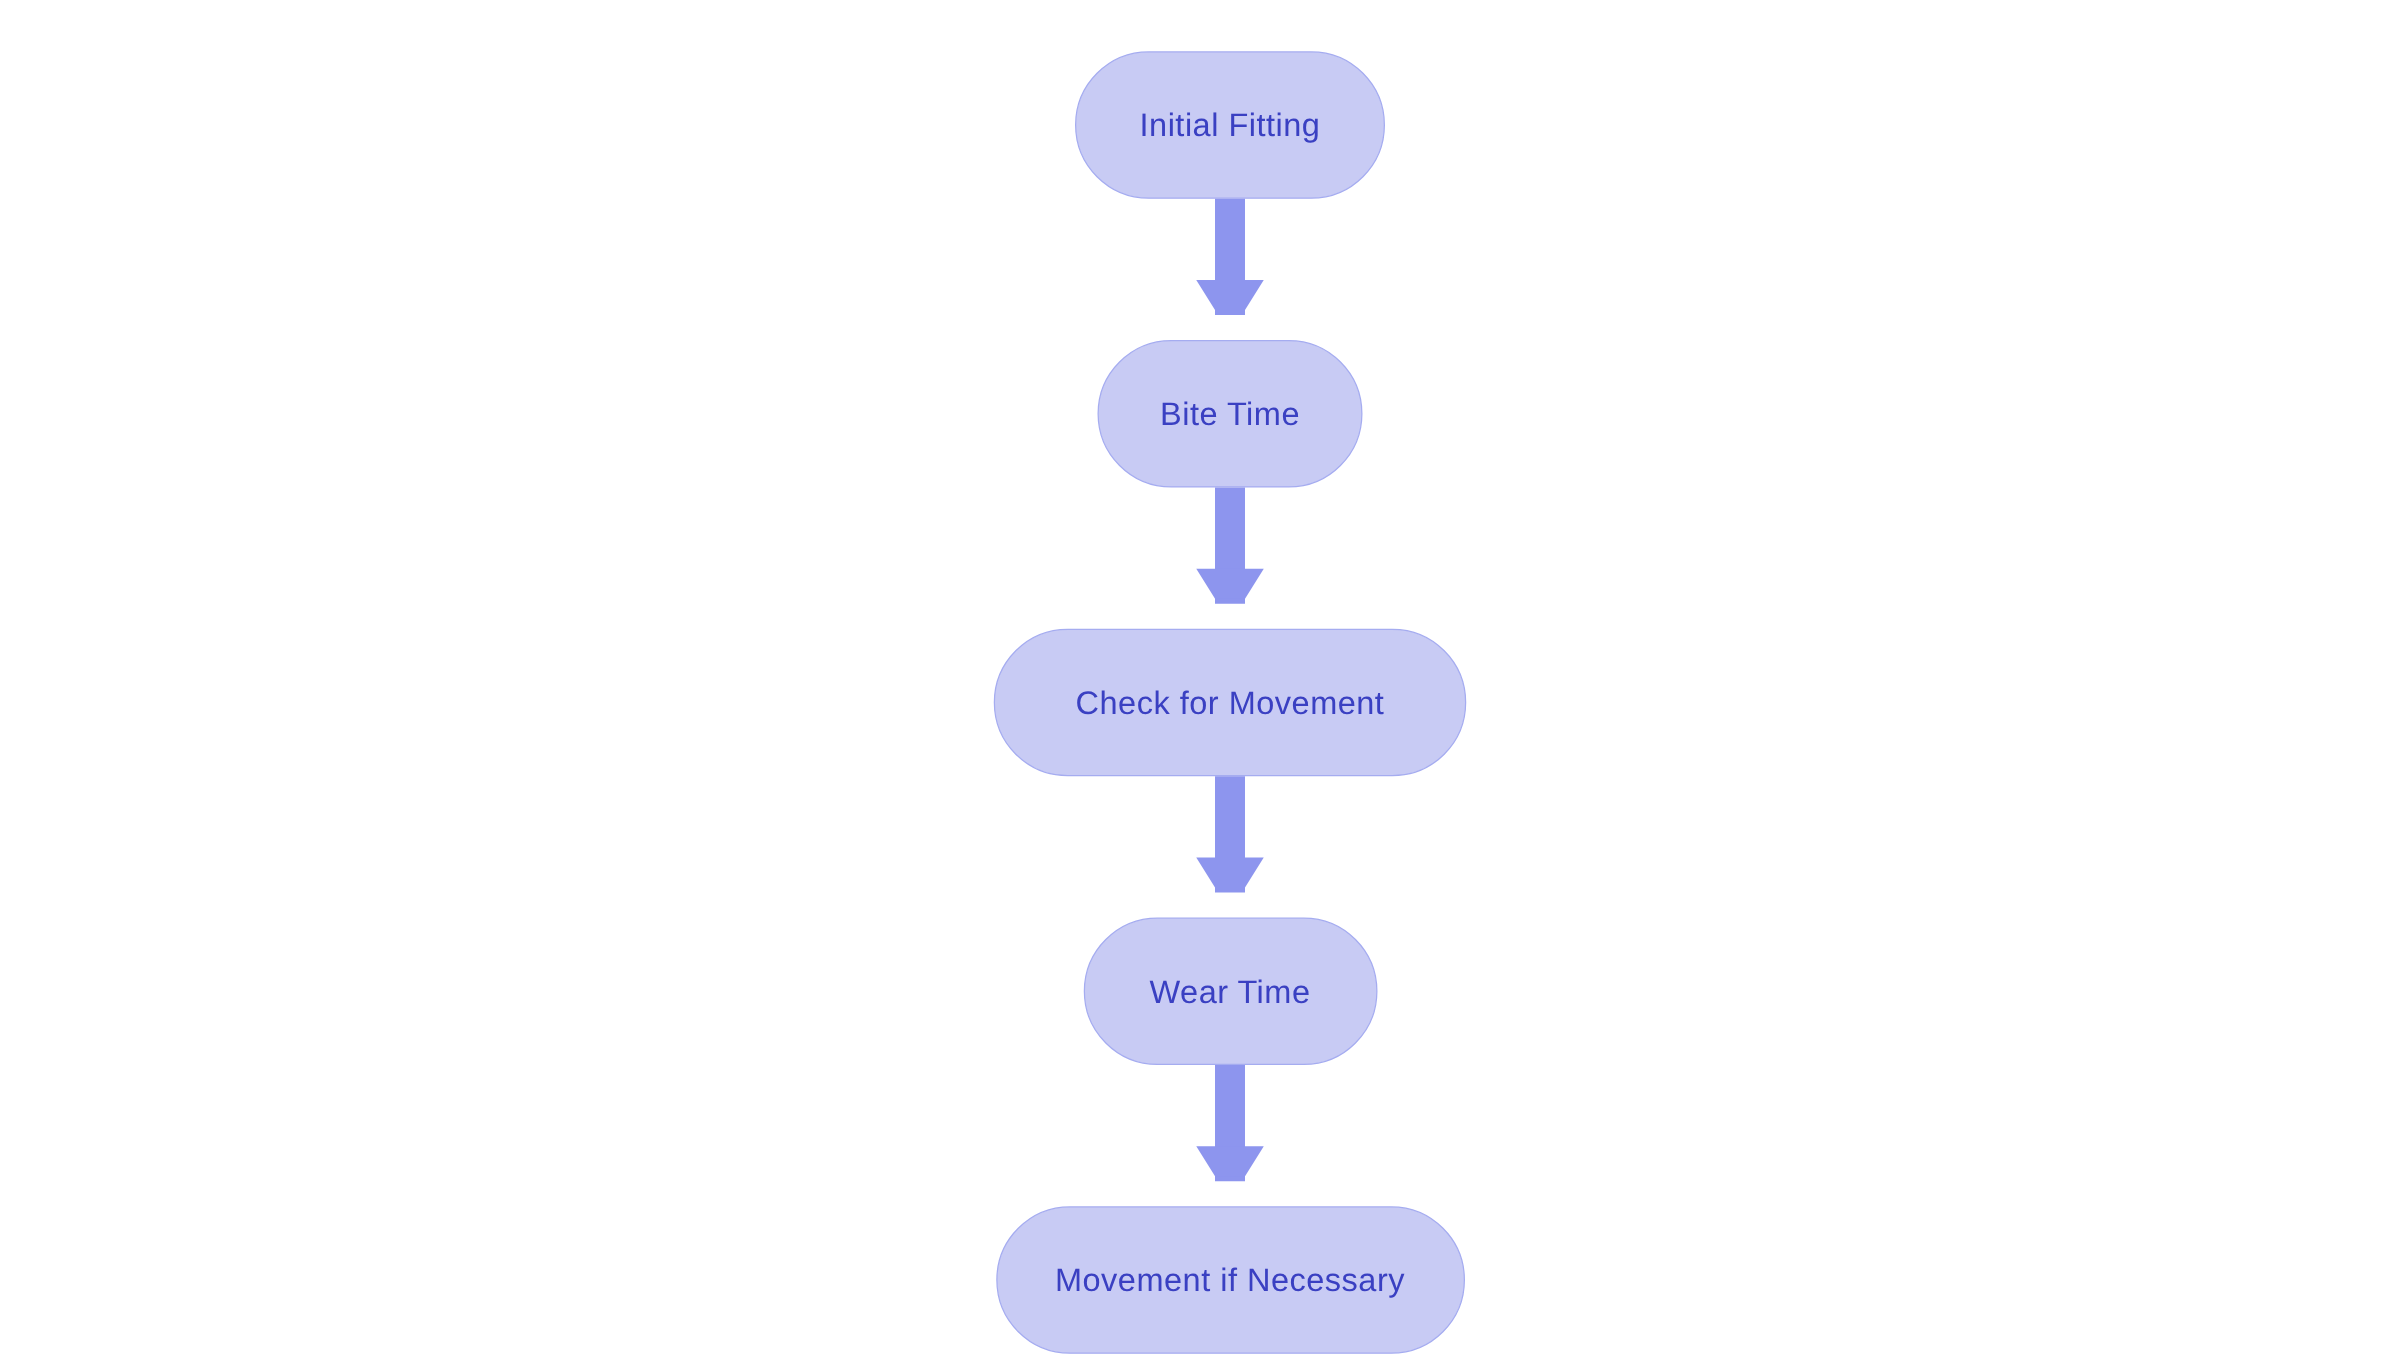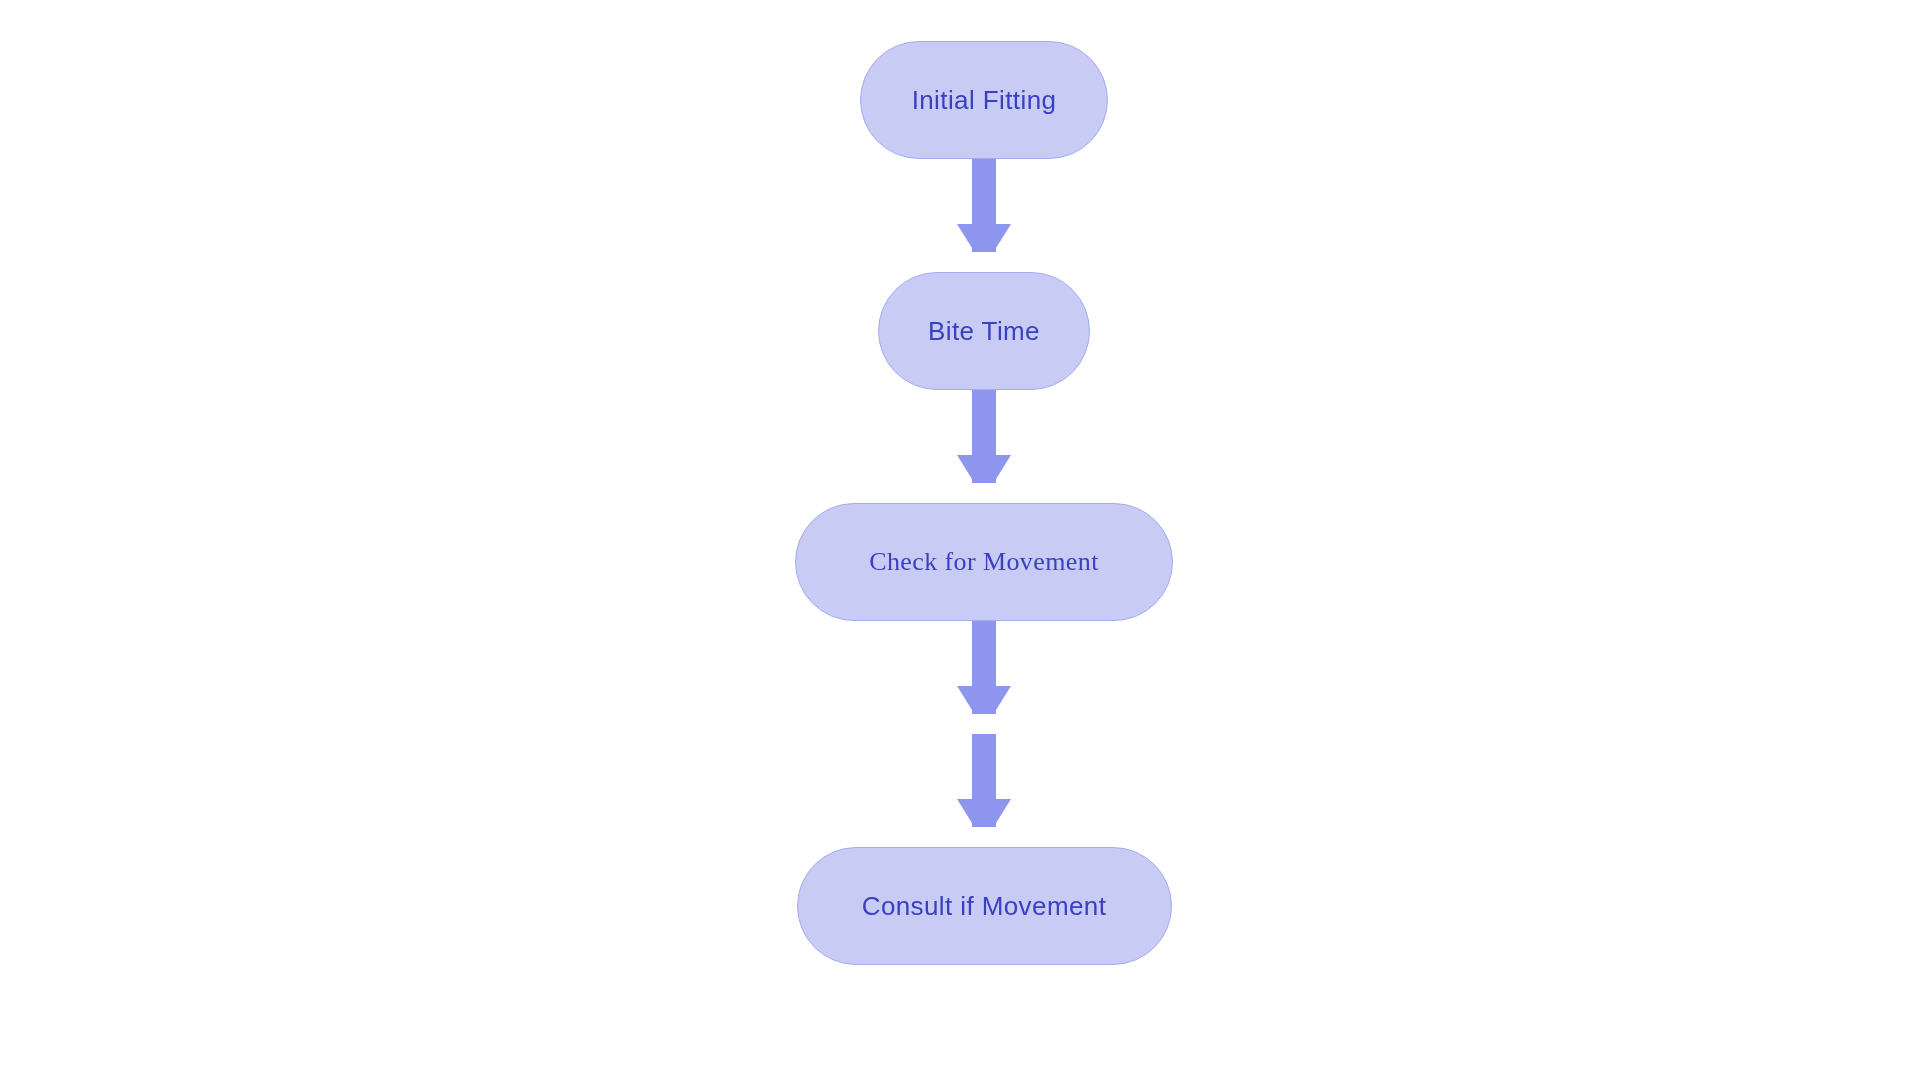--- a/index.html
+++ b/index.html
@@ -37,21 +37,21 @@
     display: flex;
     align-items: center;
     justify-content: center;
     font-size: 26px;
     letter-spacing: 0.4px;
     white-space: nowrap;
     text-align: center;
   }
   .node.n1 { width: 248px; }
   .node.n2 { width: 212px; }
-  .node.n3 { width: 378px; font-family: Liberation Serif, serif; }
+  .node.n3 { width: 378px; }
   .node.n4 { width: 235px; }
   .node.n5 { width: 375px; }
   .arrow {
     flex: none;
     position: relative;
     width: 32px;
     height: 113px;
   }
   .arrow .line {
     position: absolute;
@@ -93,21 +93,22 @@
     <div class="head"></div>
   </div>
 
   <div class="node n3">Check for Movement</div>
 
   <div class="arrow">
     <div class="line"></div>
     <div class="head"></div>
   </div>
 
+  <div class="node n4">Wear Time</div>
 
   <div class="arrow">
     <div class="line"></div>
     <div class="head"></div>
   </div>
 
-  <div class="node n5">Consult if Movement</div>
+  <div class="node n5">Movement if Necessary</div>
 
 </div>
 
 </body></html>

